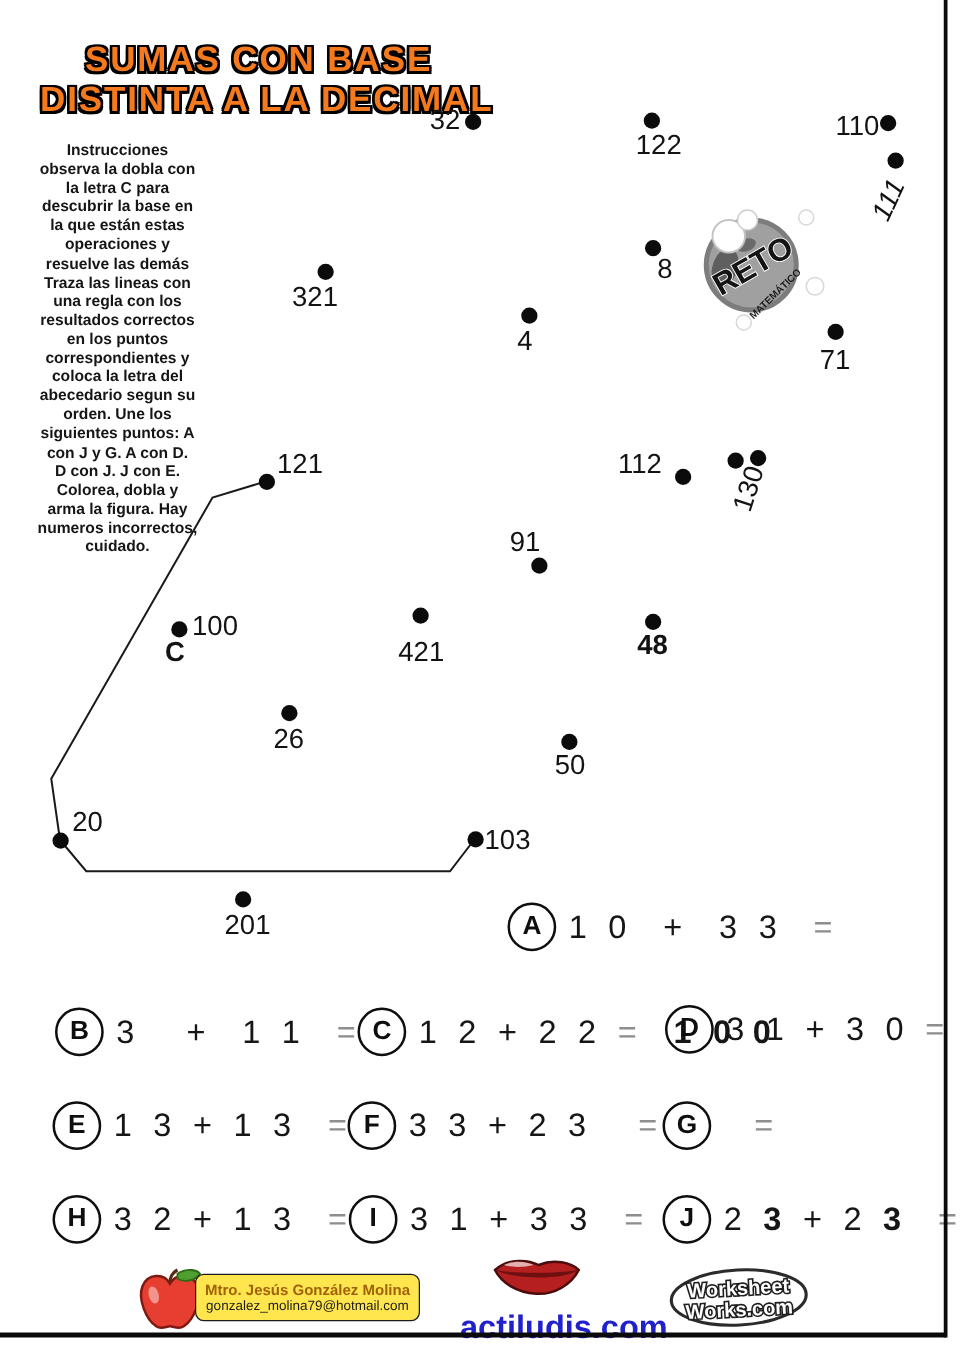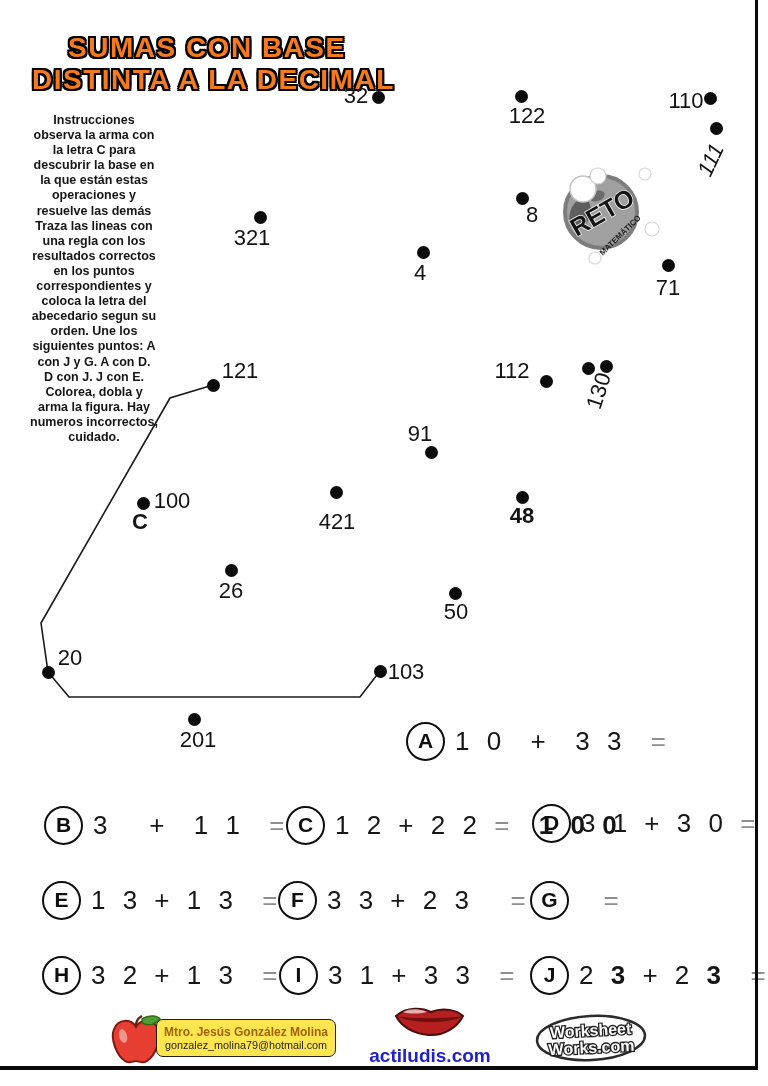--- a/index.html
+++ b/index.html
@@ -42,39 +42,39 @@
   .badge-svg{position:absolute;left:540px;top:152px;}
 
   
   .apple-svg{position:absolute;left:108px;top:1012px;}
   .author-box{position:absolute;left:156px;top:1019px;width:178px;height:36px;
     background:var(--author-box,#ffe64f);border:1.6px solid #1c1c1c;border-radius:7px;
     display:flex;flex-direction:column;align-items:center;justify-content:center;}
   .author-name{font-size:12px;font-weight:800;color:#a16207;white-space:nowrap;}
   .author-email{font-size:10.8px;color:#1d1d1d;white-space:nowrap;}
   .actiludis{position:absolute;left:368px;top:1004px;width:124px;text-align:center;}
-  .actiludis-text{font-size:19px;font-weight:800;color:var(--site-color,#2121cc);
+  .actiludis-text{font-size:26px;font-weight:800;color:var(--site-color,#2121cc);
     margin-top:1px;white-space:nowrap;}
   .ww-svg{position:absolute;left:534px;top:1012px;}
 
   
   .border-bottom{position:absolute;left:0;top:1066px;width:757px;height:4px;background:#0a0a0a;}
   .border-right{position:absolute;left:755px;top:0;width:2.5px;height:1070px;background:#0a0a0a;}
 </style>
 </head>
 <body>
 
 <div class="page">
 
   <div class="title-line title-1">SUMAS CON BASE</div>
   <div class="title-line title-2">DISTINTA A LA DECIMAL</div>
 
   <div class="instructions">
       <div class="inst-line">Instrucciones</div>
-      <div class="inst-line">observa la arma con</div>
+      <div class="inst-line">observa la dobla con</div>
       <div class="inst-line">la letra C para</div>
       <div class="inst-line">descubrir la base en</div>
       <div class="inst-line">la que están estas</div>
       <div class="inst-line">operaciones y</div>
       <div class="inst-line">resuelve las demás</div>
       <div class="inst-line">Traza las lineas con</div>
       <div class="inst-line">una regla con los</div>
       <div class="inst-line">resultados correctos</div>
       <div class="inst-line">en los puntos</div>
       <div class="inst-line">correspondientes y</div>

